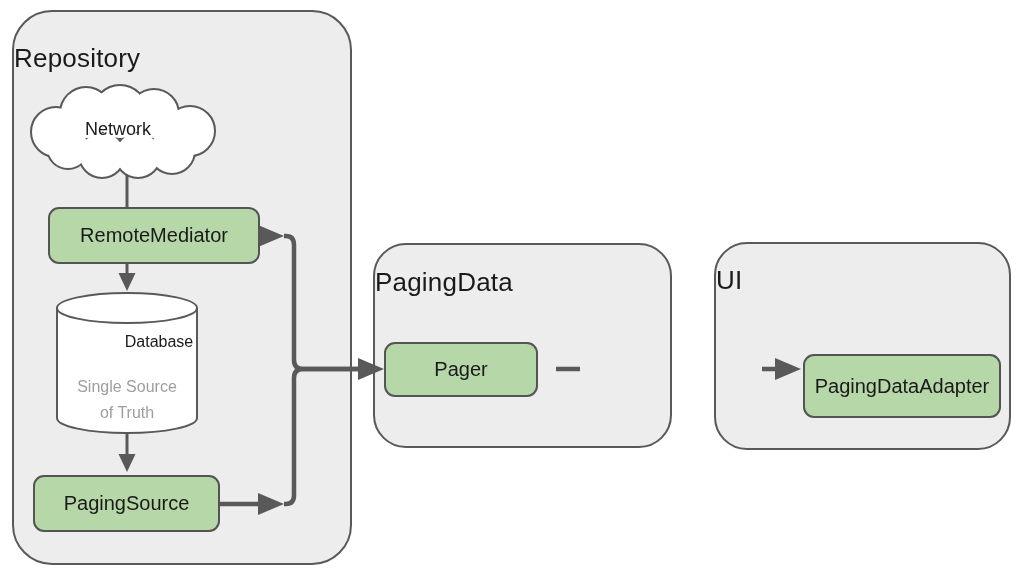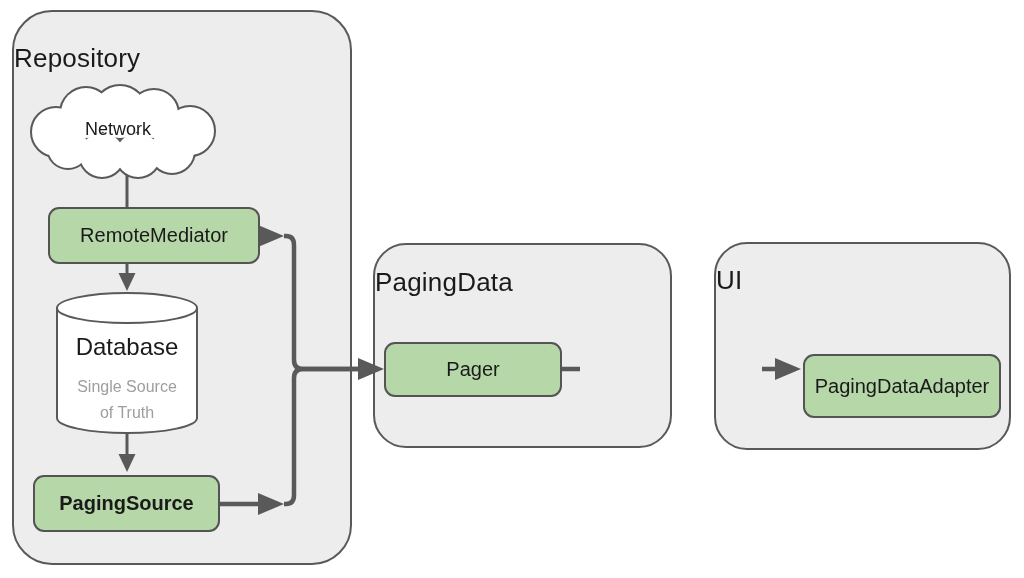--- a/index.html
+++ b/index.html
@@ -63,34 +63,34 @@
     border-radius: 11px;
     box-sizing: border-box;
     display: flex;
     align-items: center;
     justify-content: center;
     font-size: 20px;
     color: var(--text, #1a1a1a);
     z-index: 3;
   }
   #remote-mediator { left: 48px;  top: 207px; width: 212px; height: 57px; }
-  #paging-source   { left: 33px;  top: 475px; width: 187px; height: 57px; font-weight: bold; }
-  #pager           { left: 384px; top: 342px; width: 178px; height: 55px; }
+  #paging-source   { left: 33px;  top: 475px; width: 187px; height: 57px; }
+  #pager           { left: 384px; top: 342px; width: 154px; height: 55px; }
   #flow            { left: 578px; top: 352px; width: 185px; height: 35px; font-size: 17px; border-radius: 8px; }
   #pda             { left: 803px; top: 338px; width: 198px; height: 64px; margin-top: 16px; }
 
   
   .shape-label {
     position: absolute;
     text-align: center;
     z-index: 3;
     color: var(--text, #1a1a1a);
   }
   #network-label     { left: 22px; top: 119px; width: 192px; font-size: 18px; }
-  #database-label    { left: 57px; top: 333px; width: 140px; font-size: 24px; }
+  #database-label    { left: 57px; top: 333px; width: 140px; font-size: 16px; padding-left: 32px; }
   #database-sublabel {
     left: 47px; top: 374px; width: 160px;
     font-size: 16px; line-height: 26px;
     color: var(--muted-text, #9e9e9e);
     white-space: pre-line;
   }
 </style>
 </head>
 <body>
 

